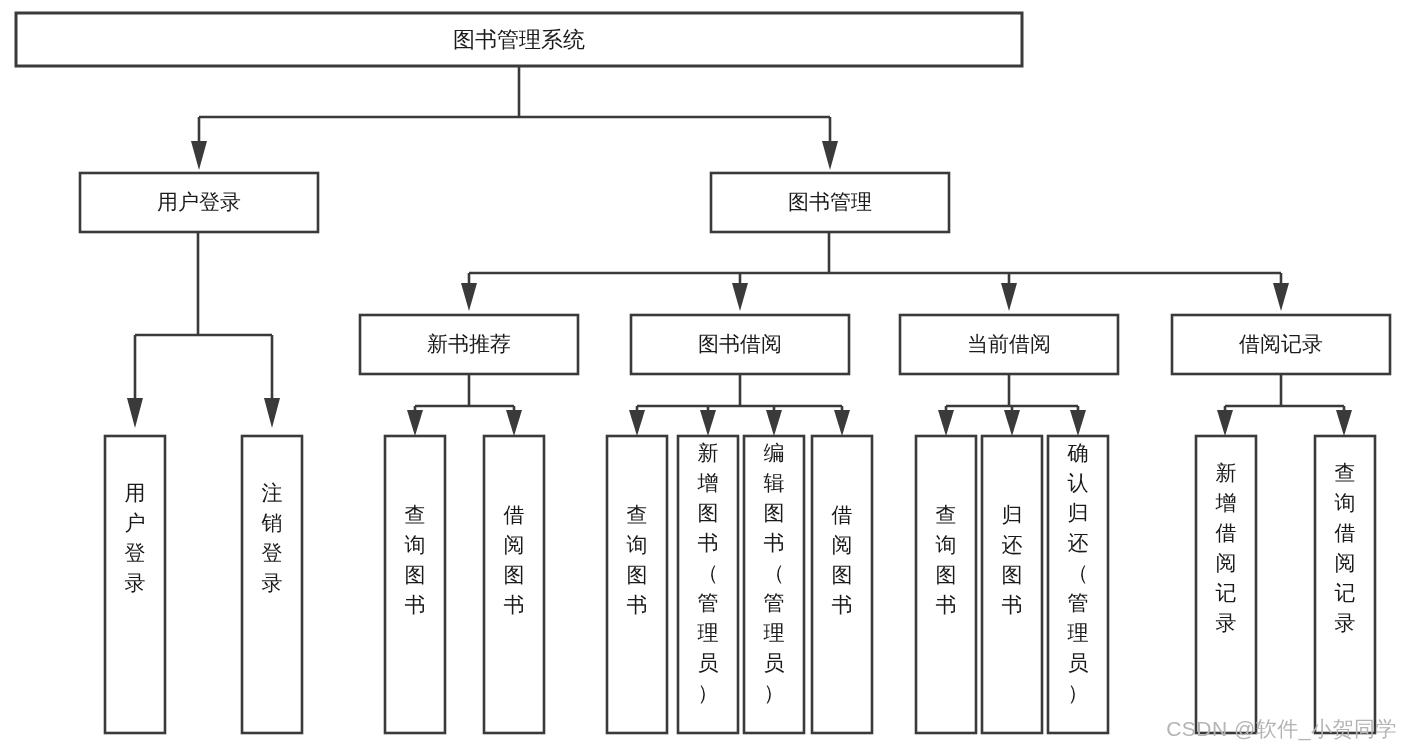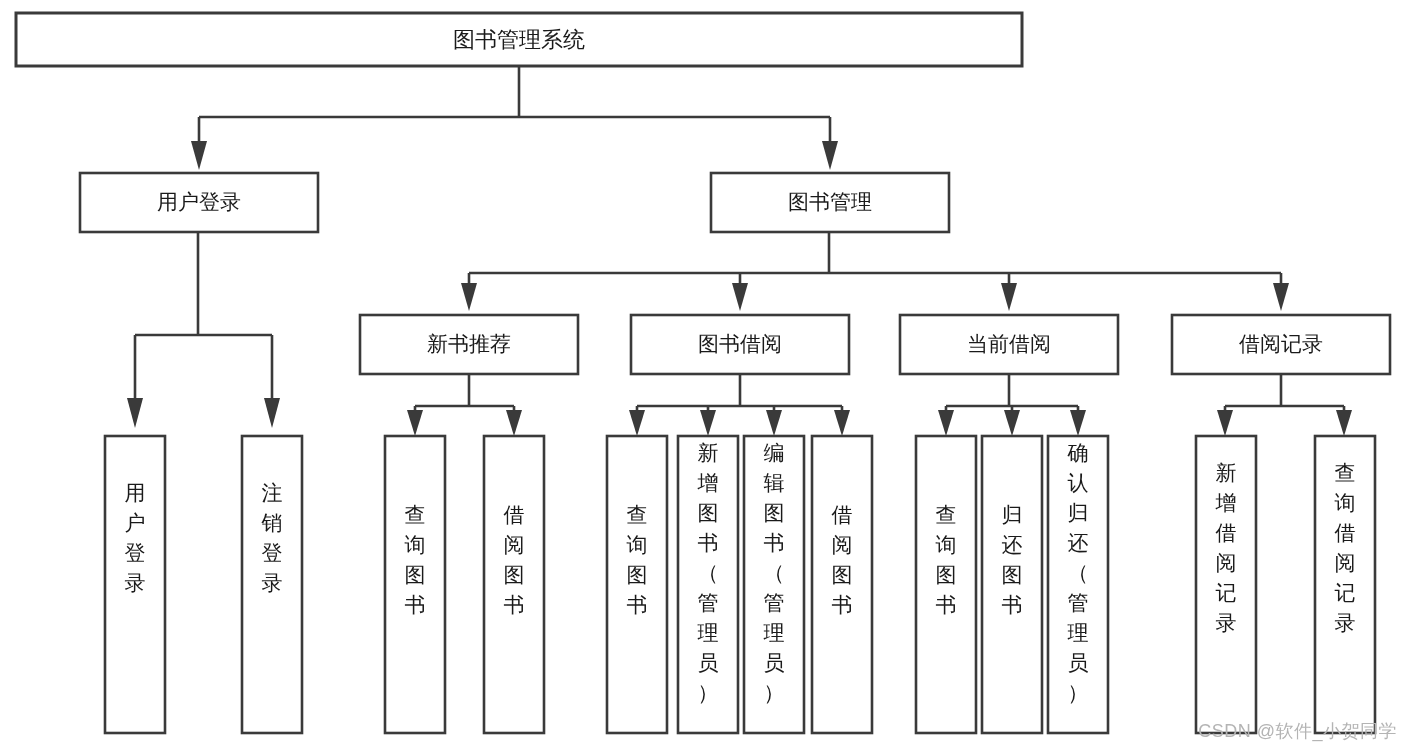--- a/index.html
+++ b/index.html
@@ -57,21 +57,21 @@
     font-family: "Liberation Sans", "DejaVu Sans", sans-serif;
     fill: #1a1a1a;
     font-size: 21px;
     text-anchor: middle;
   }
   .watermark {
     position: absolute;
     right: 8px;
     bottom: 4px;
     font-family: "Liberation Sans", "DejaVu Sans", sans-serif;
-    font-size: 18px;
+    font-size: 21px;
     color: #b4b4b4;
     letter-spacing: 0.5px;
     white-space: nowrap;
     pointer-events: none;
   }
 </style>
 </head>
 <body>
 
 <div id="diagram-root">

